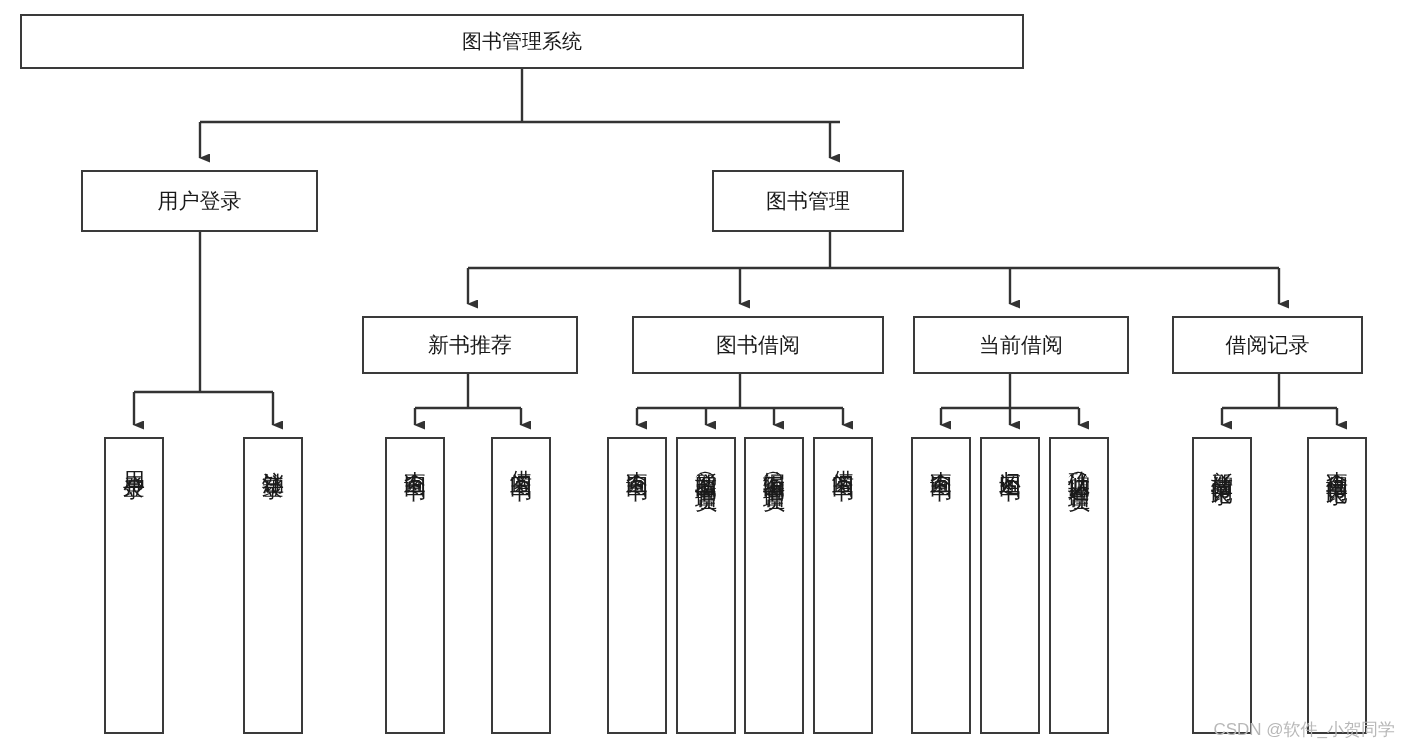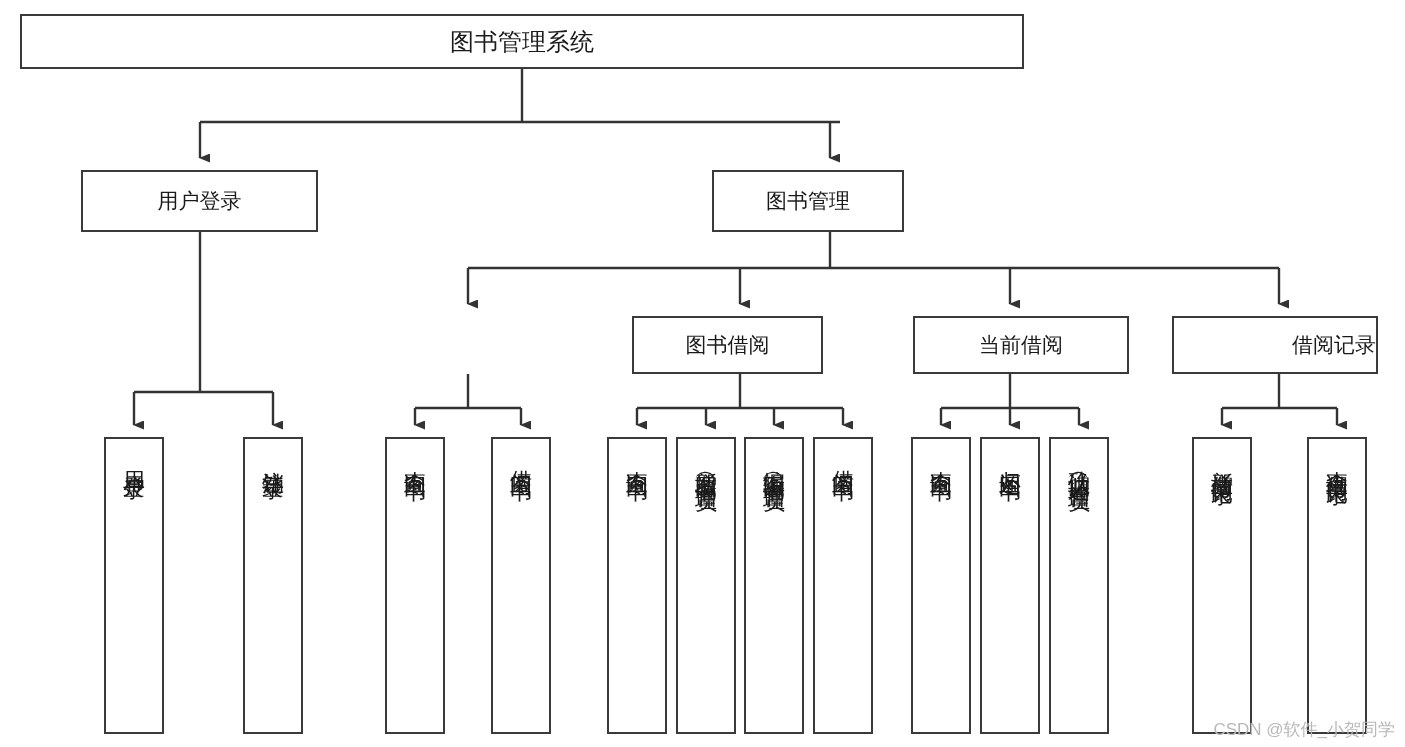--- a/index.html
+++ b/index.html
@@ -40,21 +40,21 @@
     color: #1a1a1a;
     text-align: center;
     line-height: 1.25;
     white-space: nowrap;
   }
   
   .node.horiz .node-label {
     font-size: 21px;
   }
   .node.root .node-label {
-    font-size: 24px;
+    font-size: 20px;
   }
   
   .node.vert {
     align-items: flex-start;
     justify-content: center;
     padding-top: 14px;
   }
   .node.vert .node-label {
     writing-mode: vertical-rl;
     text-orientation: upright;
@@ -136,30 +136,33 @@
   </div>
 
   <div class="node horiz" style="left:81px; top:170px; width:237px; height:62px;">
     <span class="node-label">用户登录</span>
   </div>
 
   <div class="node horiz" style="left:712px; top:170px; width:192px; height:62px;">
     <span class="node-label">图书管理</span>
   </div>
 
-
-  <div class="node horiz" style="left:632px; top:316px; width:191px; height:58px;">
+  <div class="node horiz" style="left:362px; top:316px; width:216px; height:58px;">
+    <span class="node-label">新书推荐</span>
+  </div>
+
+  <div class="node horiz" style="left:632px; top:316px; width:252px; height:58px;">
     <span class="node-label">图书借阅</span>
   </div>
 
   <div class="node horiz" style="left:902px; top:316px; width:216px; height:58px;margin-left:11px;">
     <span class="node-label">当前借阅</span>
   </div>
 
-  <div class="node horiz" style="left:1172px; top:316px; width:206px; height:58px;justify-content:flex-end;">
+  <div class="node horiz" style="left:1172px; top:316px; width:191px; height:58px;">
     <span class="node-label">借阅记录</span>
   </div>
 
   <div class="node vert" style="left:104px; top:437px; width:60px; height:297px;">
     <span class="node-label">用户登录</span>
   </div>
 
   <div class="node vert" style="left:243px; top:437px; width:60px; height:297px;">
     <span class="node-label">注销登录</span>
   </div>

